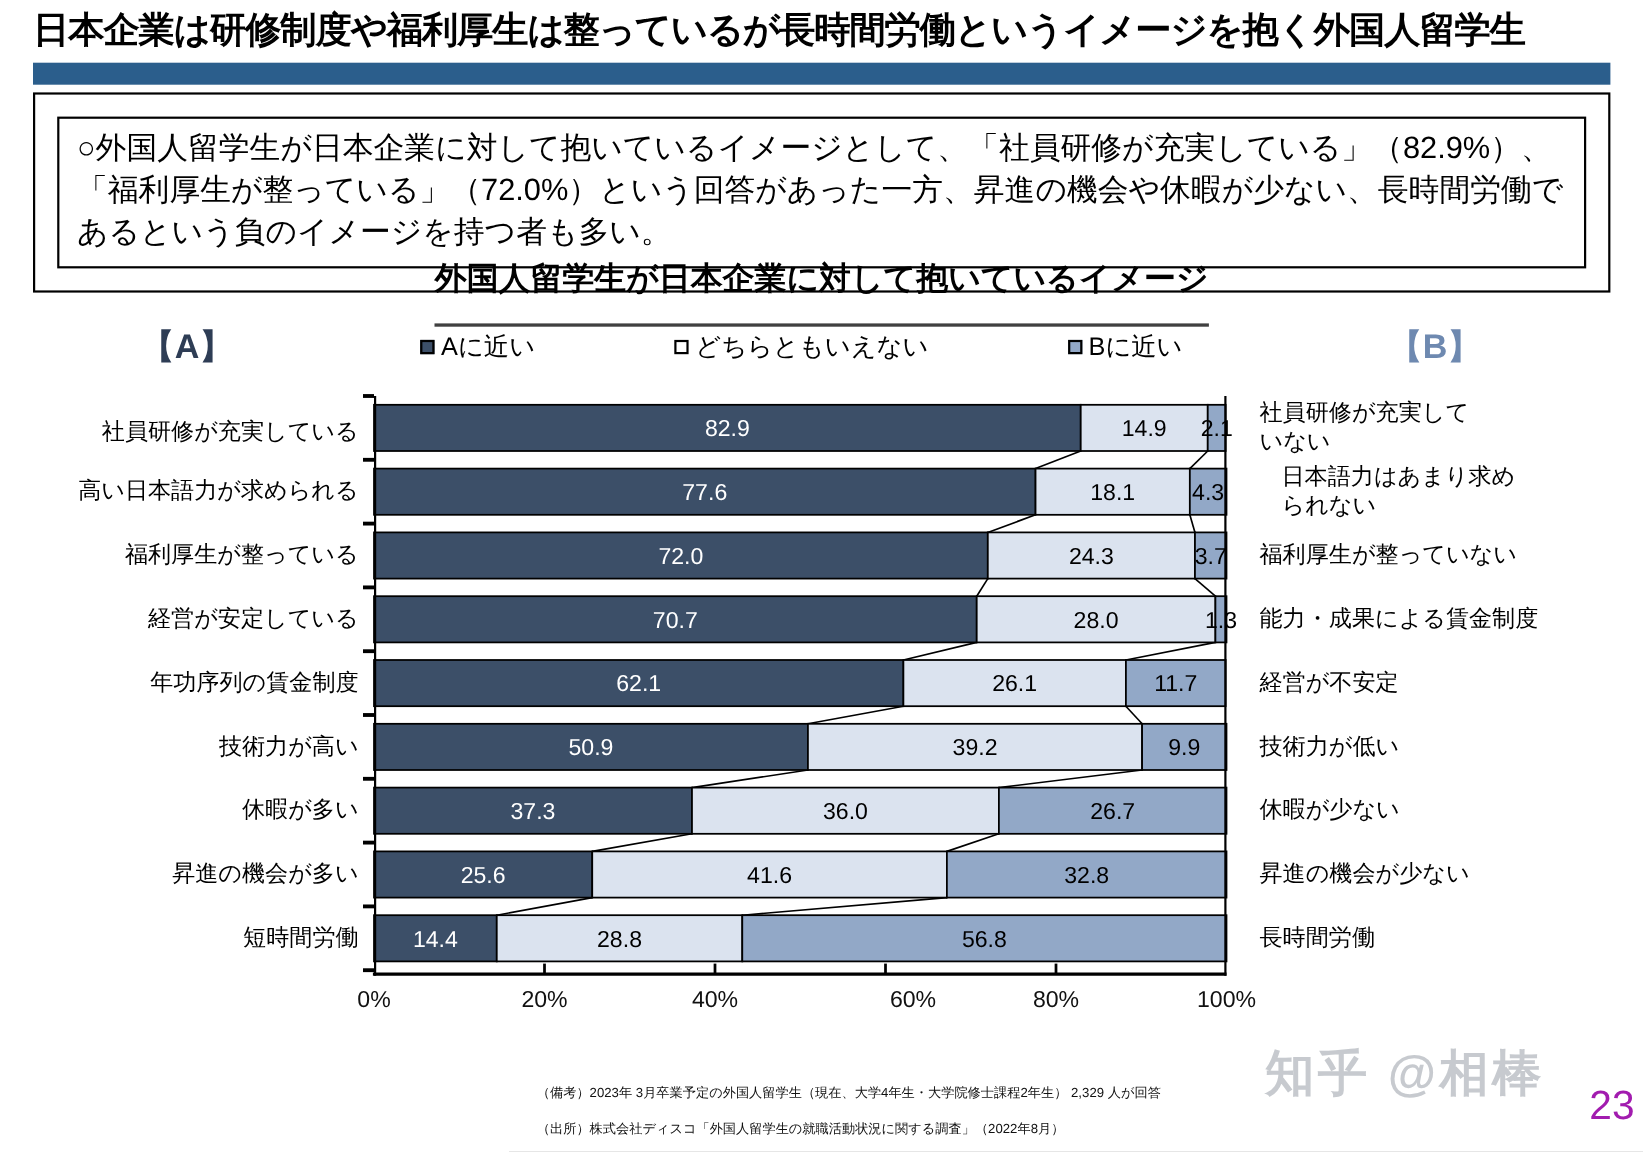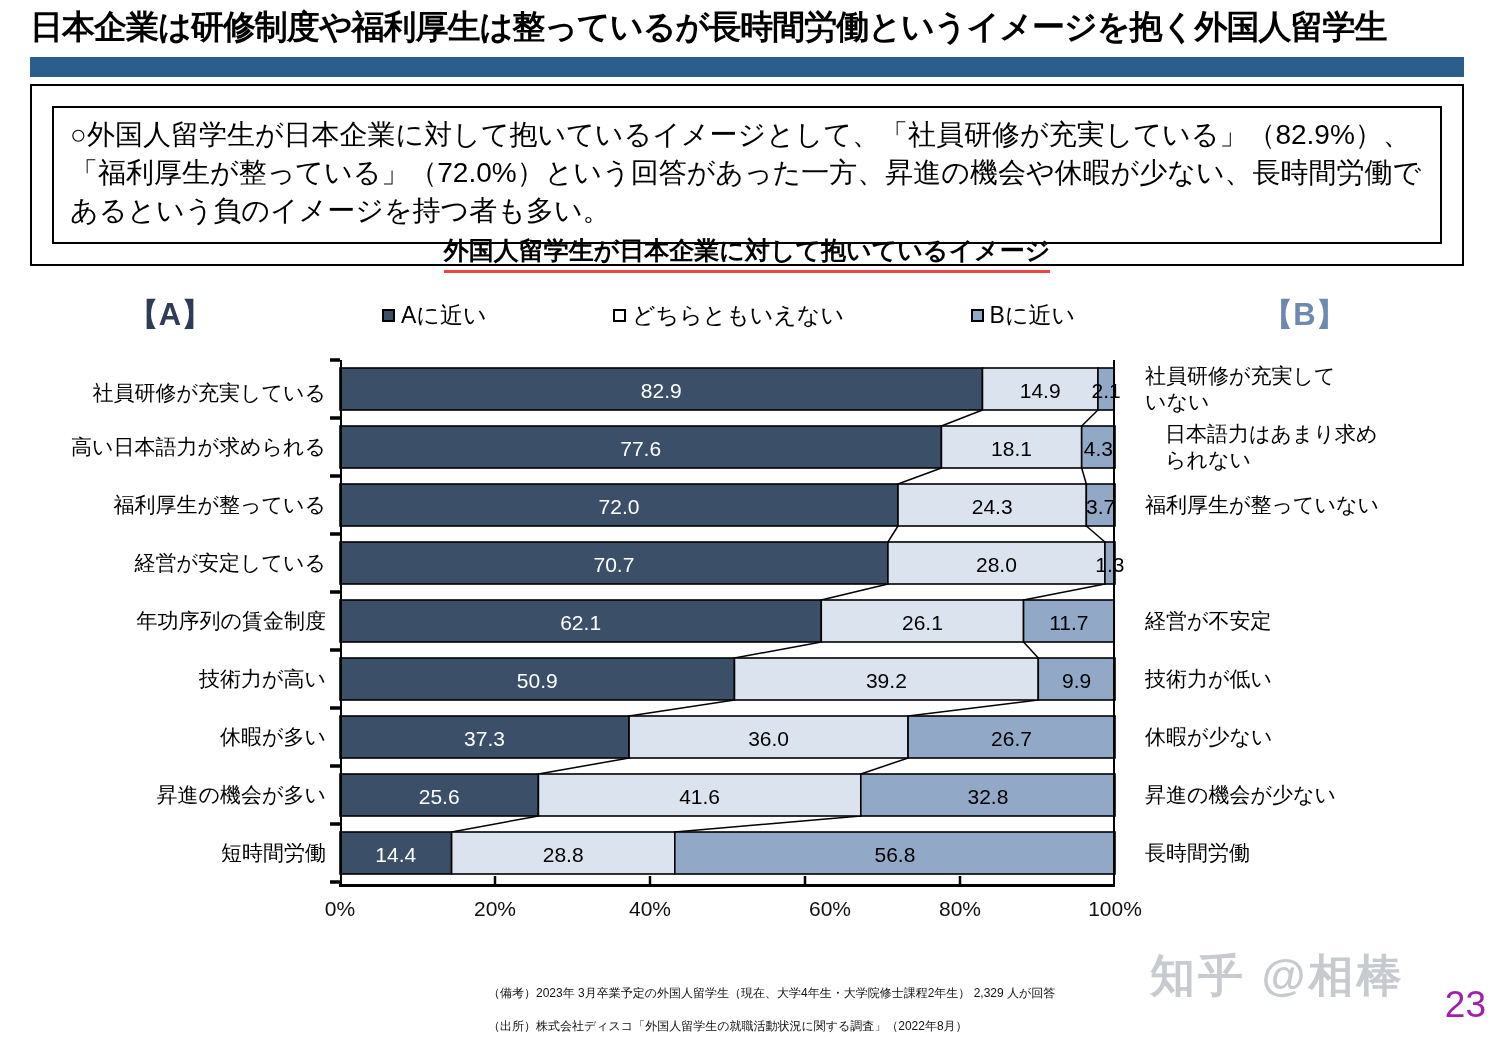--- a/index.html
+++ b/index.html
@@ -14,22 +14,22 @@
   }
   .divider-bar { position:absolute; left:30px; top:57px; width:1434px; height:20px; }
   .summary-box {
     position:absolute; left:30px; top:84px; width:1434px;
     border:2px solid #000; padding:20px; background:#fff;
   }
   .summary-inner { border:2px solid #000; padding:8px 16px 12px 16px; }
   .summary-text { font-size:28px; line-height:1.36; }
   .chart-title-wrap { position:absolute; left:0; top:234px; width:1494px; text-align:center; }
   .chart-title {
-    display:inline-block; font-size:25px; font-weight:bold;
-    border-bottom:3px solid #ef4444; padding-bottom:3px; letter-spacing:0px;
+    display:inline-block; font-size:29px; font-weight:bold;
+    border-bottom:3px solid #404040; padding-bottom:20px; letter-spacing:0px;
   }
   .legend-row {
     position:absolute; left:0; top:292px; width:1494px; height:46px;
     display:grid; grid-template-columns:340px 775px 379px; align-items:center;
   }
   .axis-endpoint { text-align:center; font-size:31px; font-weight:bold; }
   .legend-items { display:flex; justify-content:space-between; padding:0 40px 0 42px; align-items:center; }
   .legend-item { display:flex; align-items:center; gap:6px; font-size:23px; }
   .legend-marker { width:13px; height:13px; border:2px solid #000; display:inline-block; flex:none; }
   .chart-area {
@@ -198,20 +198,21 @@
           <line x1="465" y1="516" x2="465" y2="525" stroke="#000" stroke-width="2.5"></line>
           <line x1="620" y1="516" x2="620" y2="525" stroke="#000" stroke-width="2.5"></line>
         </svg>
     </div>
     <div class="labels-col labels-b" id="labels-b">
         <div class="row-label" style="top: 8px;">社員研修が充実して
 いない</div>
         <div class="row-label" style="top: 66px; margin-left: 20px;">日本語力はあまり求め
 られない</div>
         <div class="row-label" style="top: 124px;">福利厚生が整っていない</div>
+        <div class="row-label" style="top: 182px;">能力・成果による賃金制度</div>
         <div class="row-label" style="top: 240px;">経営が不安定</div>
         <div class="row-label" style="top: 298px;">技術力が低い</div>
         <div class="row-label" style="top: 356px;">休暇が少ない</div>
         <div class="row-label" style="top: 414px;">昇進の機会が少ない</div>
         <div class="row-label" style="top: 472px;">長時間労働</div>
       </div>
   </div>
 
   <div class="x-axis" id="x-axis">
       <span class="x-tick-label" style="left: 0px;">0%</span>

